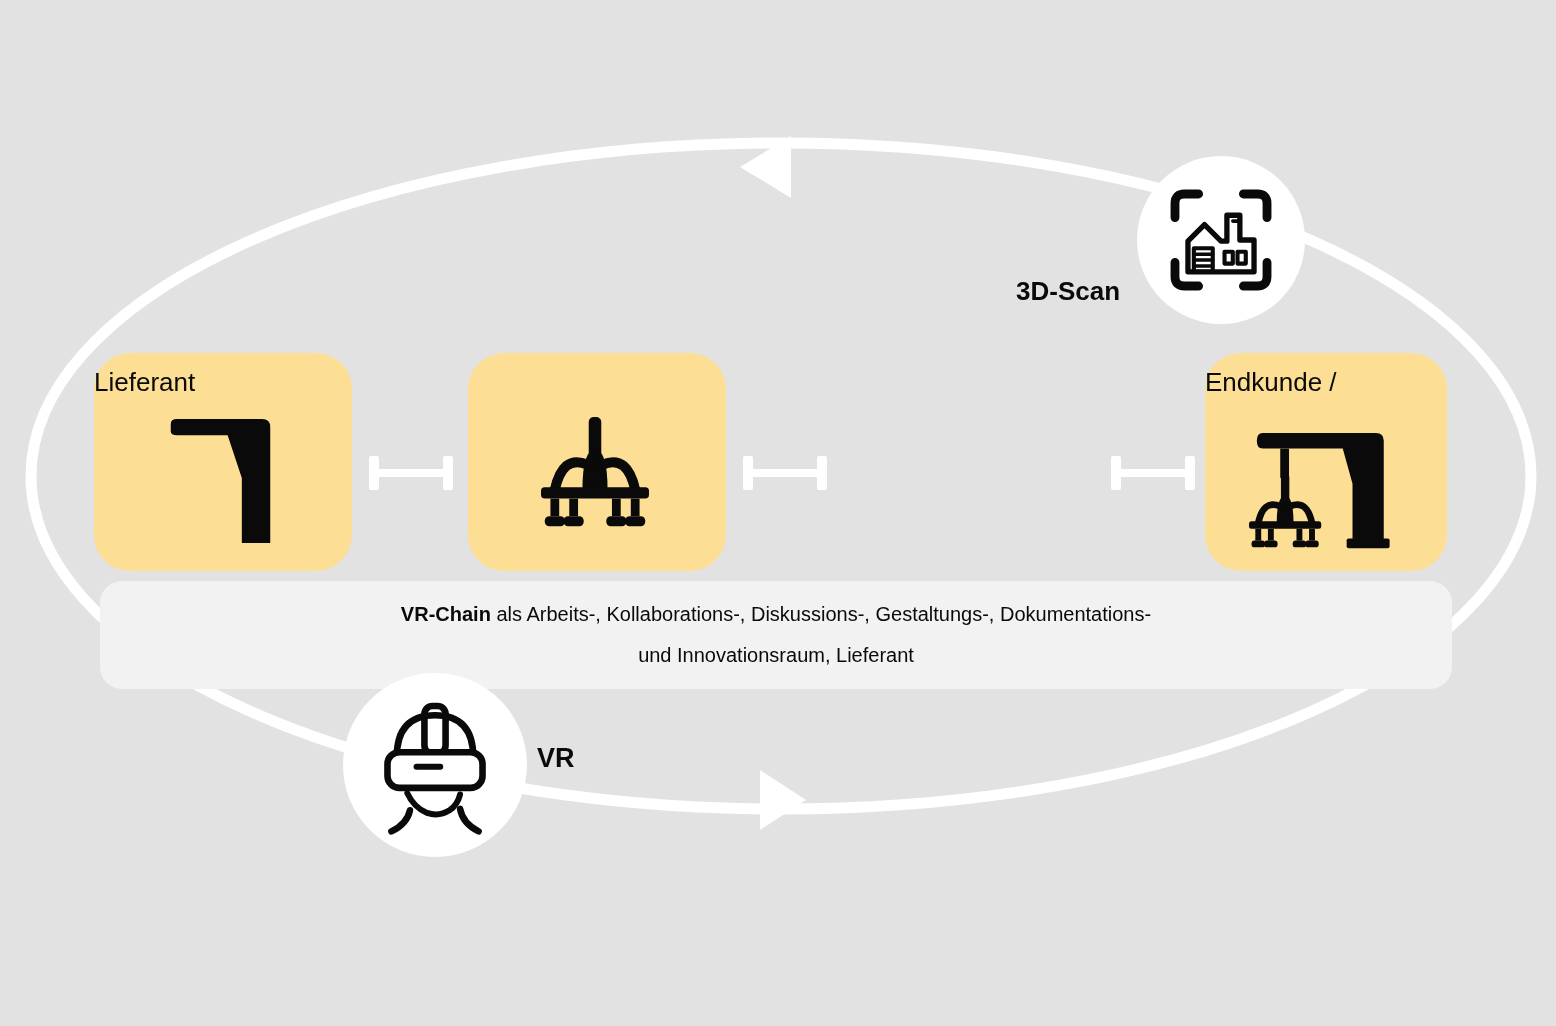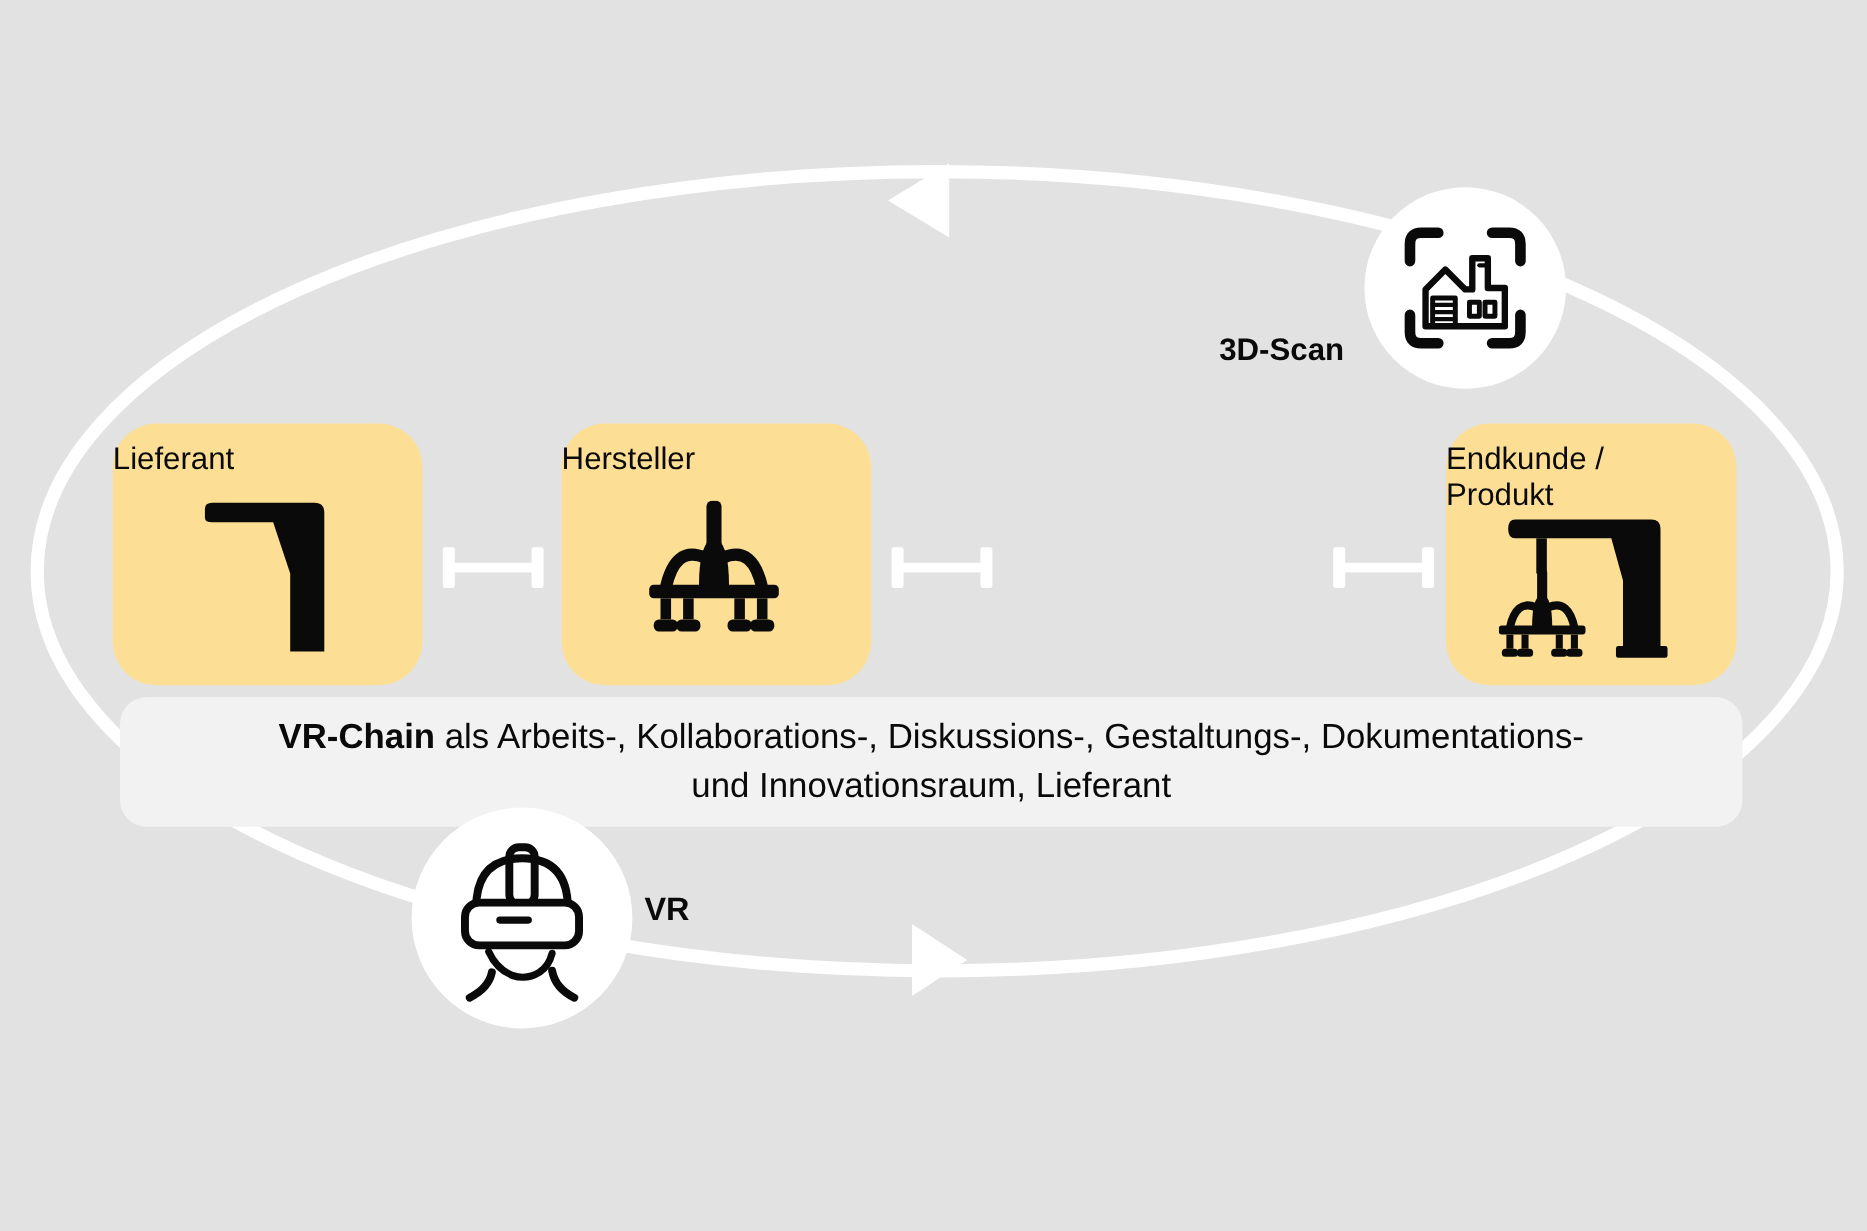--- a/index.html
+++ b/index.html
@@ -27,21 +27,21 @@
   #icon-hersteller{left:64px;top:64px;}
   #icon-service-gripper{left:10px;top:70px;}
   #icon-service-tools{left:100px;top:124px;}
   #icon-service-jib{left:124px;top:80px;}
   #icon-endkunde{left:44px;top:72px;}
   .banner{
     position:absolute;left:100px;top:581px;width:1352px;height:108px;
     background:var(--banner,#F2F2F2);border-radius:22px;
     display:flex;flex-direction:column;justify-content:center;align-items:center;
   }
-  .banner-line{font-size:29px;line-height:41px;white-space:nowrap;}
+  .banner-line{font-size:20px;line-height:41px;white-space:nowrap;}
   .banner-line .b{font-weight:700;}
   .badge-circle{
     position:absolute;background:#FFFFFF;border-radius:50%;
     display:flex;align-items:center;justify-content:center;
   }
   #scan-circle{left:1137px;top:156px;width:168px;height:168px;}
   #vr-circle{left:343px;top:673px;width:184px;height:184px;}
   #vr-circle svg{margin-top:14px;}
   .badge-label{position:absolute;font-weight:700;}
   #scan-label{left:1016px;top:276px;font-size:26px;}
@@ -109,31 +109,29 @@
   </svg>
 
   <div class="box" id="box-lieferant">
     <div class="box-title">Lieferant</div>
     <svg class="box-icon" id="icon-lieferant" width="110" height="132" viewBox="0 0 105 130">
       <use href="#sym-jib"></use>
     </svg>
   </div>
 
   <div class="box" id="box-hersteller">
-    <div class="box-title">Hersteller</div>
     <svg class="box-icon" id="icon-hersteller" width="126" height="113" viewBox="0 0 100 90">
       <use href="#sym-gripper"></use>
     </svg>
   </div>
 
 
   <div class="box" id="box-endkunde">
     <div class="box-title">
       <div>Endkunde /</div>
-      <div>Produkt</div>
     </div>
     <svg class="box-icon" id="icon-endkunde" width="166" height="137" viewBox="0 0 170 140">
       <path d="M14 8 H130 Q138 8 138 16 V118 H106 V60 L96 24 H14 Q8 24 8 16 Q8 8 14 8 Z" fill="#0A0A0A"></path>
       <rect x="100" y="116" width="44" height="10" rx="2" fill="#0A0A0A"></rect>
       <rect x="32" y="24" width="9" height="30" fill="#0A0A0A"></rect>
       <use href="#sym-gripper" x="-6" y="50" width="86" height="78"></use>
     </svg>
   </div>
 
   <div class="banner">

